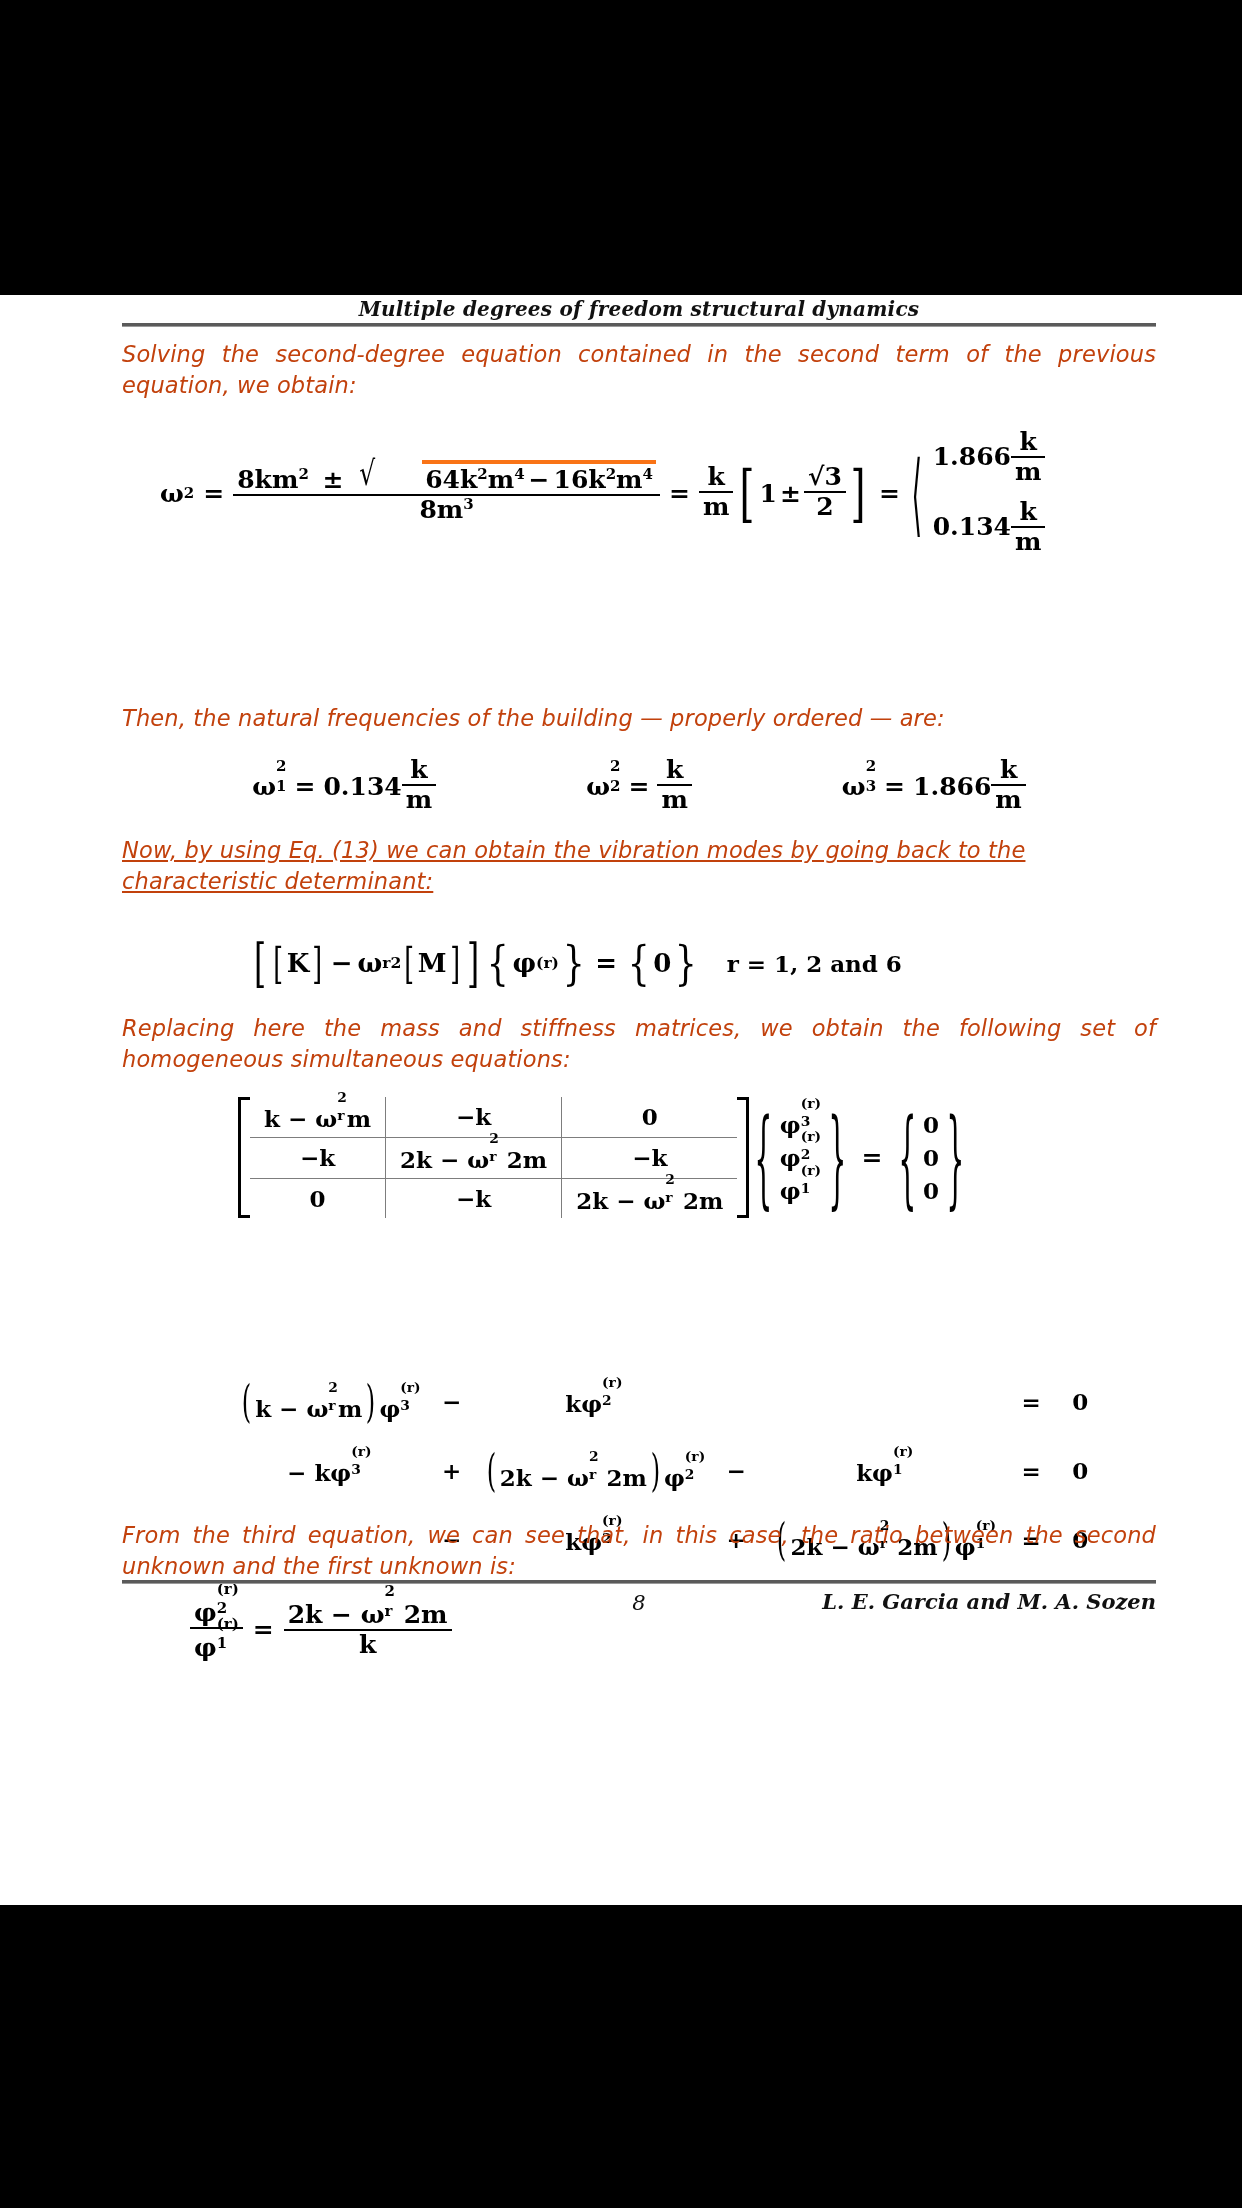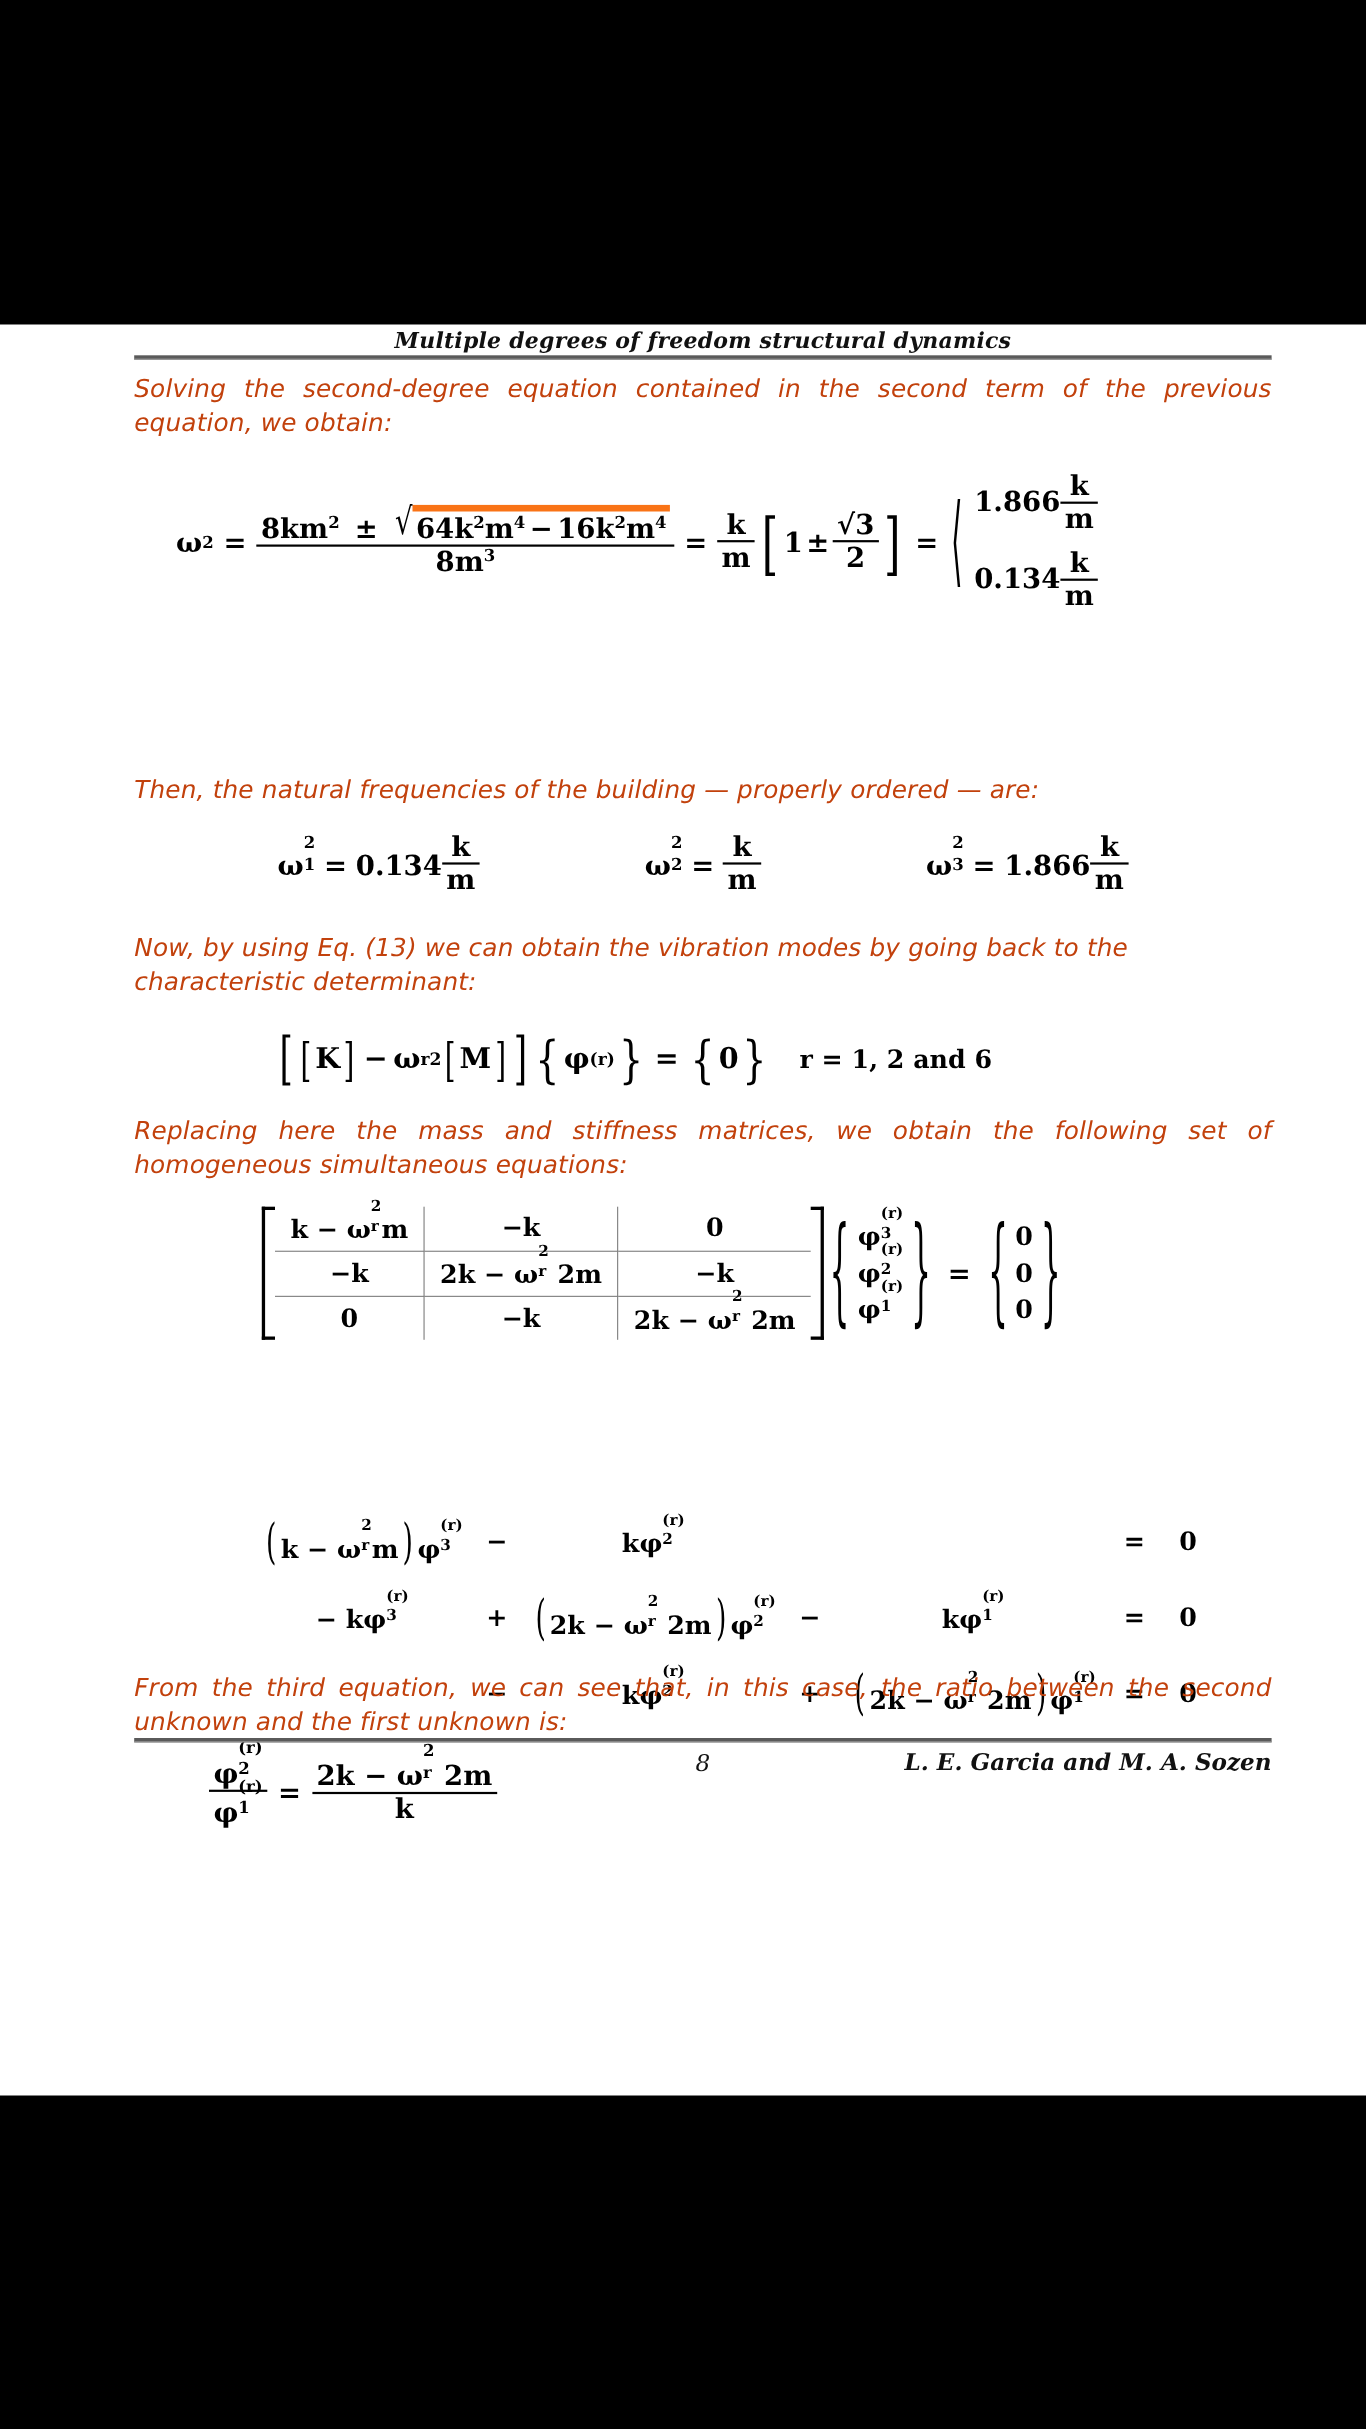--- a/index.html
+++ b/index.html
@@ -126,22 +126,23 @@
   }
 
   
   .sqrt {
     display: inline-block;
     position: relative;
     padding-left: 2px;
   }
   .sqrt > .radicand {
     display: inline-block;
-    border-top: 6px solid #f97316;
+    border-top: 4px solid #f97316;
     padding: 2px 3px 0 3px;
+    margin-left: 47px;
   }
   .radsym {
     display: inline-block;
     font-weight: 400;
     transform: scaleY(1.35);
     transform-origin: bottom;
     position: relative;
     top: -1px;
   }
 
@@ -392,21 +393,21 @@
             </span>
           <span style="margin:0 8px;">=</span>
           <span>1.866</span>
           <span class="frac">
               <span class="num">k</span>
               <span class="den">m</span>
             </span>
         </span>
       </div>
 
-      <div class="para ragged" style="top:552px;">Now, by using Eq. (13) we can obtain the vibration modes by going back to the characteristic determinant:</div>
+      <div class="para ragged" style="top:540px;text-decoration:underline;">Now, by using Eq. (13) we can obtain the vibration modes by going back to the characteristic determinant:</div>
 
       <div class="math" style="left:250px; top:638px; font-size:26px;">
         <span style="display:inline-flex; align-items:center;">
           <span class="delim" style="font-size:52px; transform:scaleX(0.6);">[</span>
           <span class="delim" style="font-size:42px; transform:scaleX(0.6);">[</span>
           <span>K</span>
           <span class="delim" style="font-size:42px; transform:scaleX(0.6);">]</span>
           <span style="margin:0 5px;">−</span>
           <span>ω</span>
             <span class="sub">r</span>

